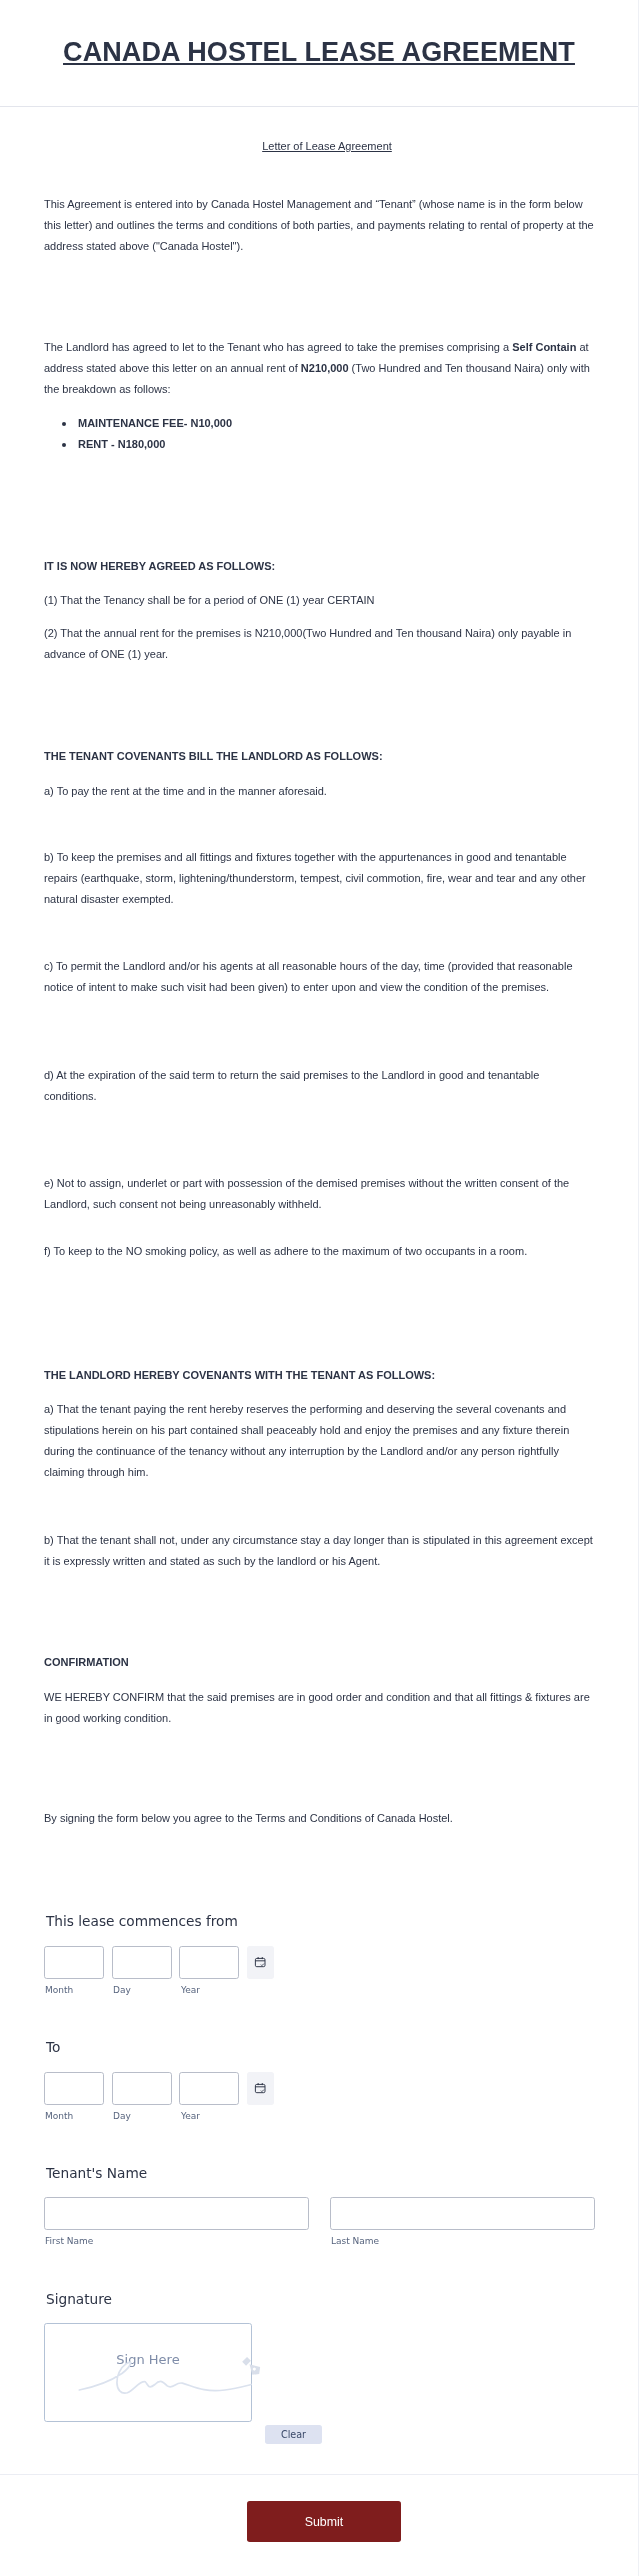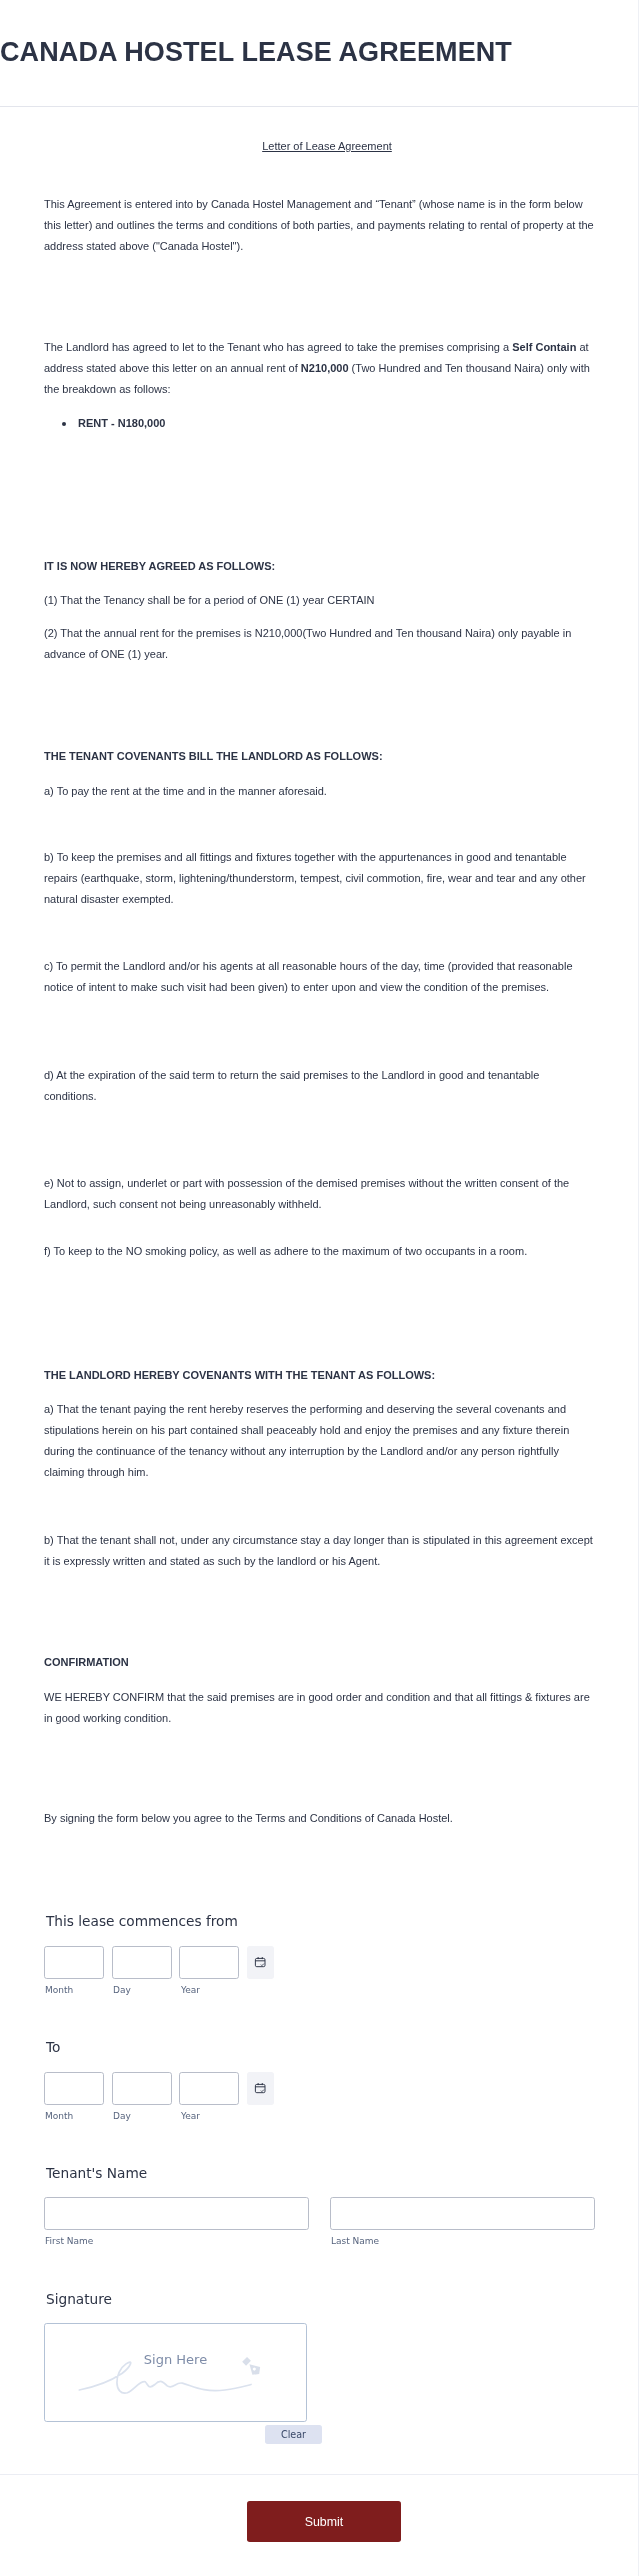--- a/index.html
+++ b/index.html
@@ -10,20 +10,22 @@
     font-family: "Liberation Sans", sans-serif;
     color: #2c3345;
     position: relative;
     border-right: 0.7px solid #eef0f5;
   }
   .header {
     height: 107px;
     border-bottom: 1.4px solid #e3e5ec;
     display: flex;
     align-items: center;
+    justify-content: center;
+    text-decoration: underline;
   }
   .header h1 {
     font-family: "Liberation Sans", sans-serif;
     font-size: 27px;
     font-weight: 700;
     color: #2c3345;
     letter-spacing: 0.1px;
     margin-top: -1.4px;
   }
   .abs { position: absolute; left: 44px; right: 44px; }
@@ -67,21 +69,21 @@
   }
   .name-input {
     position: absolute; width: 265px; height: 33px;
     border: 0.7px solid #b8bdc9; border-radius: 2.7px; background: #fff;
   }
   .name-sub {
     position: absolute; font-size: 9px; color: #57647e;
     font-family: "DejaVu Sans", sans-serif;
   }
   .sig-pad {
-    position: absolute; left: 44px; top: 2323px; width: 263px; height: 99px;
+    position: absolute; left: 44px; top: 2323px; width: 208px; height: 99px;
     border: 0.7px solid #b3c2d6; border-radius: 2.7px; background: #fff;
   }
   .sig-text {
     position: absolute; left: 0; right: 0; top: 27.5px; text-align: center;
     font-size: 13px; color: #7e8ca8; font-family: "DejaVu Sans", sans-serif;
   }
   .clear-btn {
     position: absolute; left: 265px; top: 2425px; width: 57px; height: 19px;
     background: #dde2f1; border-radius: 2.7px; border: none;
     font-size: 9.6px; color: #3b4a6a; font-family: "DejaVu Sans", sans-serif;
@@ -106,20 +108,21 @@
   <span>Letter of Lease Agreement</span>
 </div>
 
 <p class="p abs" style="top:194px;">This Agreement is entered into by Canada Hostel Management and “Tenant” (whose name is in the form below this letter) and outlines the terms and conditions of both parties, and payments relating to rental of property at the address stated above ("Canada Hostel").</p>
 
 <p class="p abs" style="top:337px;">
   <span>The Landlord has agreed to let to the Tenant who has agreed to take the premises comprising a </span><b>Self Contain</b><span> at address stated above this letter on an annual rent of </span><b>N210,000</b><span> (Two Hundred and Ten thousand Naira) only with the breakdown as follows:</span>
 </p>
 
 <ul class="breakdown abs" style="top:413px;">
+  <li>MAINTENANCE FEE- N10,000</li>
   <li>RENT - N180,000</li>
 </ul>
 
 <div class="h abs" style="top:556px;">IT IS NOW HEREBY AGREED AS FOLLOWS:</div>
 <p class="p abs" style="top:590px;">(1) That the Tenancy shall be for a period of ONE (1) year CERTAIN</p>
 <p class="p abs" style="top:623px;">(2) That the annual rent for the premises is N210,000(Two Hundred and Ten thousand Naira) only payable in advance of ONE (1) year.</p>
 
 <div class="h abs" style="top:746px;">THE TENANT COVENANTS BILL THE LANDLORD AS FOLLOWS:</div>
 <p class="p abs" style="top:781px;">a) To pay the rent at the time and in the manner aforesaid.</p>
 <p class="p abs" style="top:847px;">b) To keep the premises and all fittings and fixtures together with the appurtenances in good and tenantable repairs (earthquake, storm, lightening/thunderstorm, tempest, civil commotion, fire, wear and tear and any other natural disaster exempted.</p>

